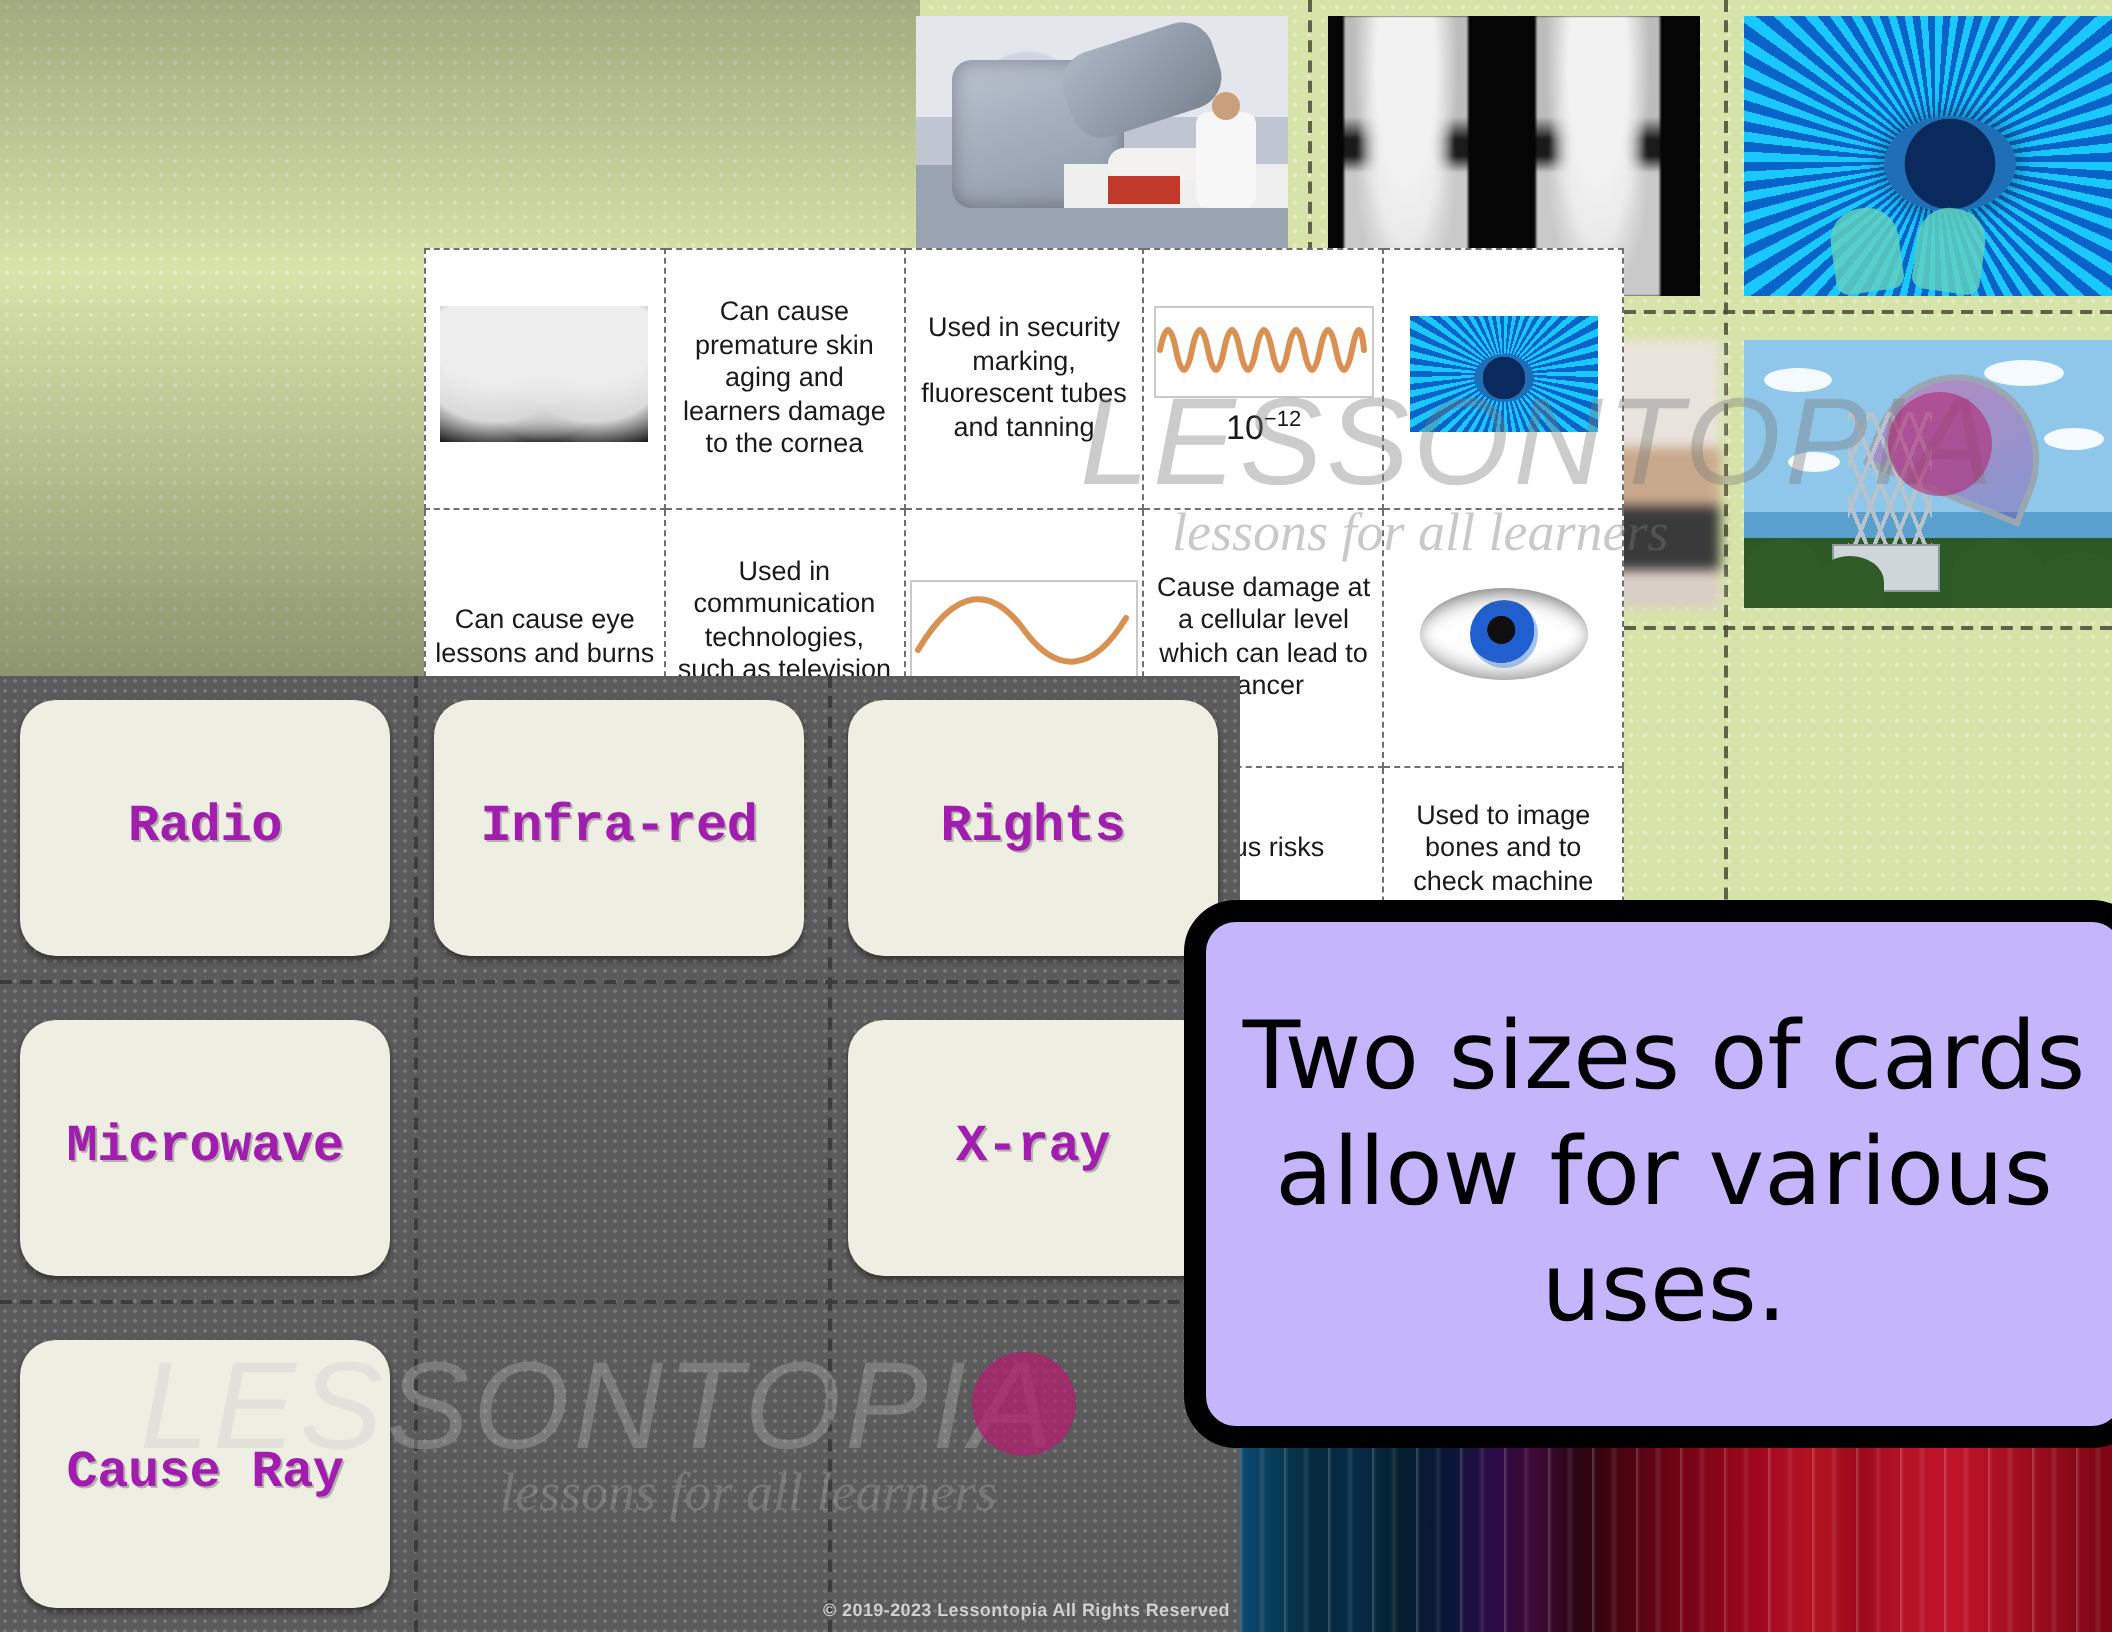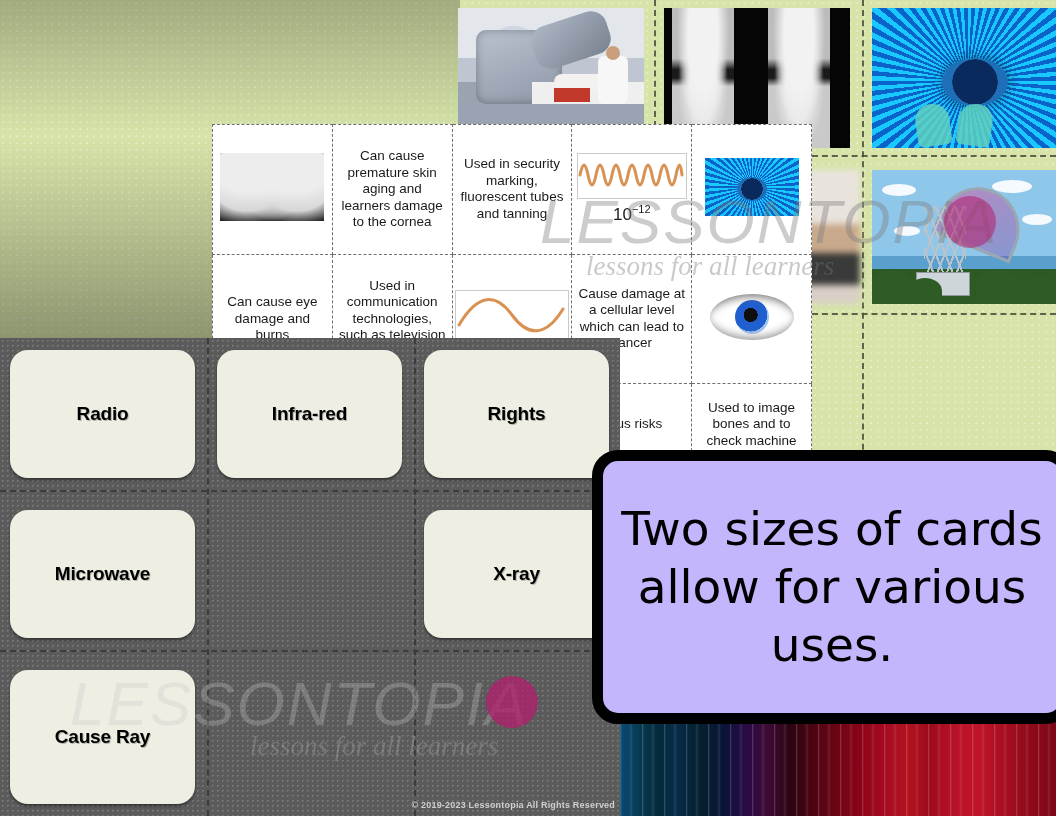--- a/index.html
+++ b/index.html
@@ -166,22 +166,22 @@
   .tray .tdash{position:absolute;}
   .tray .tdash.v{top:0;bottom:0;width:0;border-left:2px dashed #3c3c3c;}
   .tray .tdash.h{left:0;right:0;height:0;border-top:2px dashed #3c3c3c;}
   .card{
     position:absolute;background:#efeee3;border-radius:18px;
     box-shadow:0 2px 3px rgba(0,0,0,.45);
     display:flex;align-items:center;justify-content:center;
     text-align:center;
   }
   .card span{
-    font-family:Liberation Sans, sans-serif;
-    font-weight:bold;font-size:19px;color:#000000;letter-spacing:-.2px;
+    font-family:Liberation Mono, monospace;
+    font-weight:bold;font-size:26px;color:#a21caf;letter-spacing:-.2px;
     text-shadow:1px 1px 0 rgba(0,0,0,.25);line-height:1.12;
   }
 
   
   .wm{position:absolute;pointer-events:none;user-select:none;}
   .wm-word{font-family:"Liberation Sans",sans-serif;font-weight:normal;font-style:italic;
     letter-spacing:2px;}
   .wm-tag{font-family:"Liberation Serif",serif;font-style:italic;}
   .wm-top{left:540px;top:186px;}
   .wm-top .wm-word{font-size:62px;color:rgba(120,120,120,.38);}
@@ -286,21 +286,21 @@
               <path d="M2,21 Q6,1 10,21 T18,21 T26,21 T34,21 T42,21 T50,21 T58,21 T66,21 T74,21 T82,21 T90,21 T98,21 T104,21" fill="none" stroke="#d99152" stroke-width="3" stroke-linecap="round"></path>
             </svg>
           </span>
           <div class="exp">10<sup>−12</sup></div>
         </td>
         <td class="img-cell">
           <span class="cell-tan"></span>
         </td>
       </tr>
       <tr>
-        <td>Can cause eye damage and burns</td>
+        <td>Can cause eye lessons and burns</td>
         <td>Used in communication technologies, such as television and</td>
         <td class="img-cell">
           <span class="cell-wave-lo">
             <svg width="110" height="50" viewBox="0 0 110 50">
               <path d="M3,34 C22,2 40,2 56,24 C72,46 90,46 107,18" fill="none" stroke="#d99152" stroke-width="3" stroke-linecap="round"></path>
             </svg>
           </span>
         </td>
         <td>Cause damage at a cellular level which can lead to cancer</td>
         <td class="img-cell">

